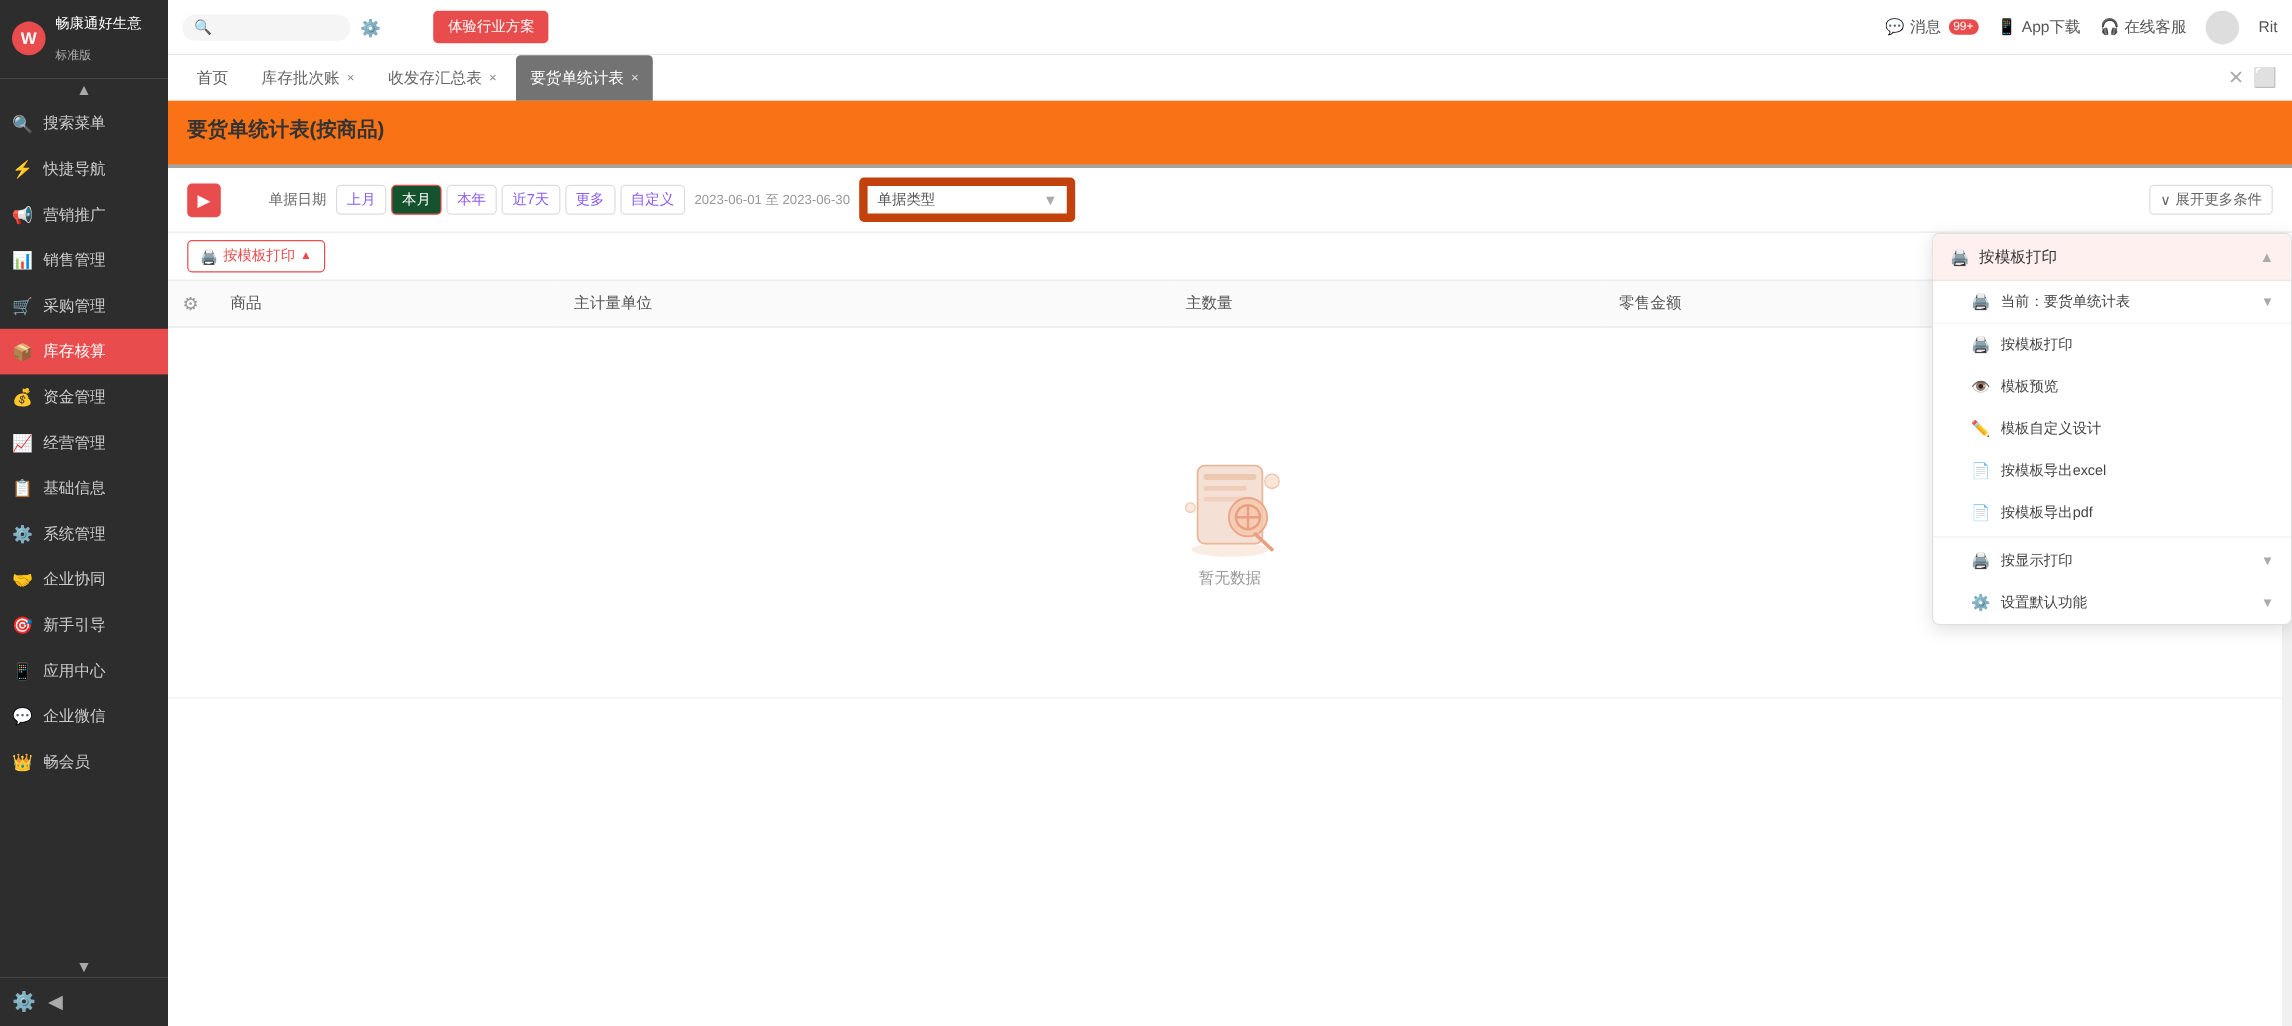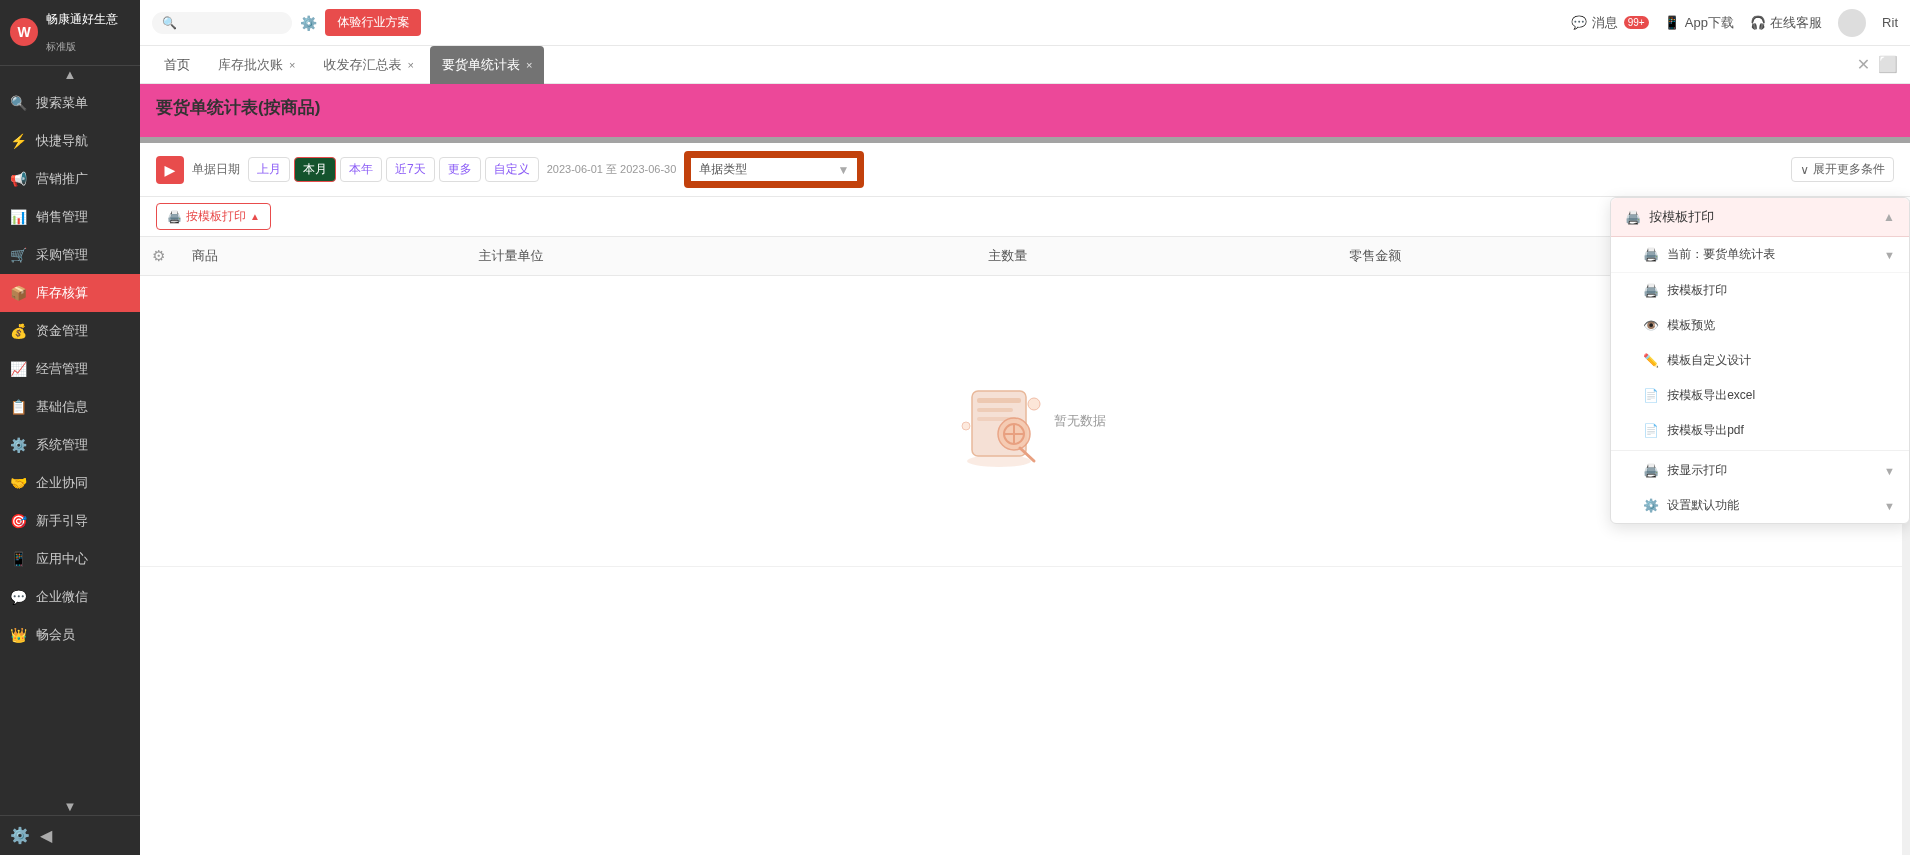--- a/index.html
+++ b/index.html
@@ -126,20 +126,21 @@
       color: #555;
     }
     .topbar-btn {
       background: #e84c4c;
       color: white;
       border: none;
       border-radius: 4px;
       padding: 5px 12px;
       cursor: pointer;
       font-size: 12px;
+      margin-left: 36px;
     }
     .badge {
       background: #e84c4c;
       color: white;
       border-radius: 8px;
       font-size: 10px;
       padding: 1px 4px;
       margin-left: 2px;
     }
     .topbar-icon-btn {
@@ -187,23 +188,23 @@
     .tab .close-btn {
       font-size: 11px;
       cursor: pointer;
       opacity: 0.8;
     }
     .tab-home { color: #555; }
     .maximize-btn { margin-left: auto; font-size: 16px; color: #aaa; cursor: pointer; display: flex; gap: 8px; }
 
     
     .page-header {
-      background: #ec4899;
+      background: #f97316;
       padding: 12px 16px 8px;
-      border-bottom: 6px solid #a3a3a3;
+      border-bottom: 3px solid #a3a3a3;
       flex-shrink: 0;
     }
     .page-title {
       font-size: 17px;
       font-weight: bold;
       color: #333;
       margin-bottom: 10px;
     }
 
     
@@ -223,21 +224,21 @@
       height: 28px;
       background: #e84c4c;
       border-radius: 4px;
       display: flex;
       align-items: center;
       justify-content: center;
       color: white;
       cursor: pointer;
       font-size: 14px;
     }
-    .filter-label { font-size: 12px; color: #666; white-space: nowrap; }
+    .filter-label { font-size: 12px; color: #666; white-space: nowrap; margin-left: 32px; }
     .filter-date-btns {
       display: flex;
       gap: 4px;
       align-items: center;
     }
     .date-btn {
       padding: 3px 8px;
       border: 1px solid #ddd;
       border-radius: 4px;
       background: #fff;
@@ -388,21 +389,21 @@
     }
     .table-settings-icon {
       color: #aaa;
       cursor: pointer;
       font-size: 15px;
     }
 
     
     .empty-state {
       display: flex;
-      flex-direction: row;
+      flex-direction: column;
       align-items: center;
       justify-content: center;
       padding: 80px 0;
     }
     .empty-text { color: #999; font-size: 13px; }
 
     .gear-settings { color: #999; cursor: pointer; }
 
     
     .sidebar-scroll-up, .sidebar-scroll-down {

